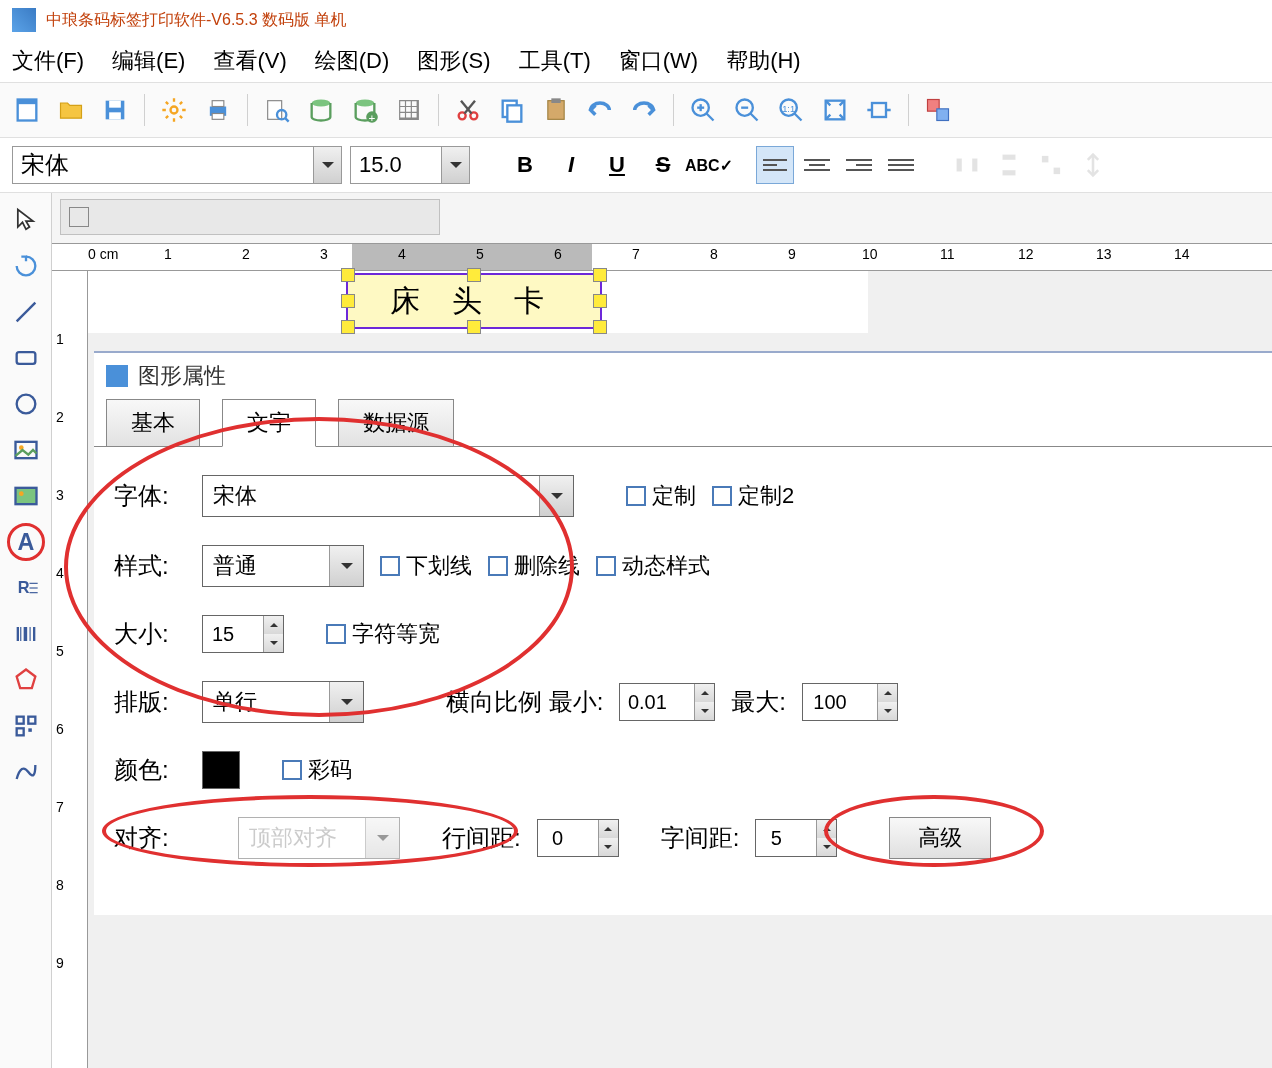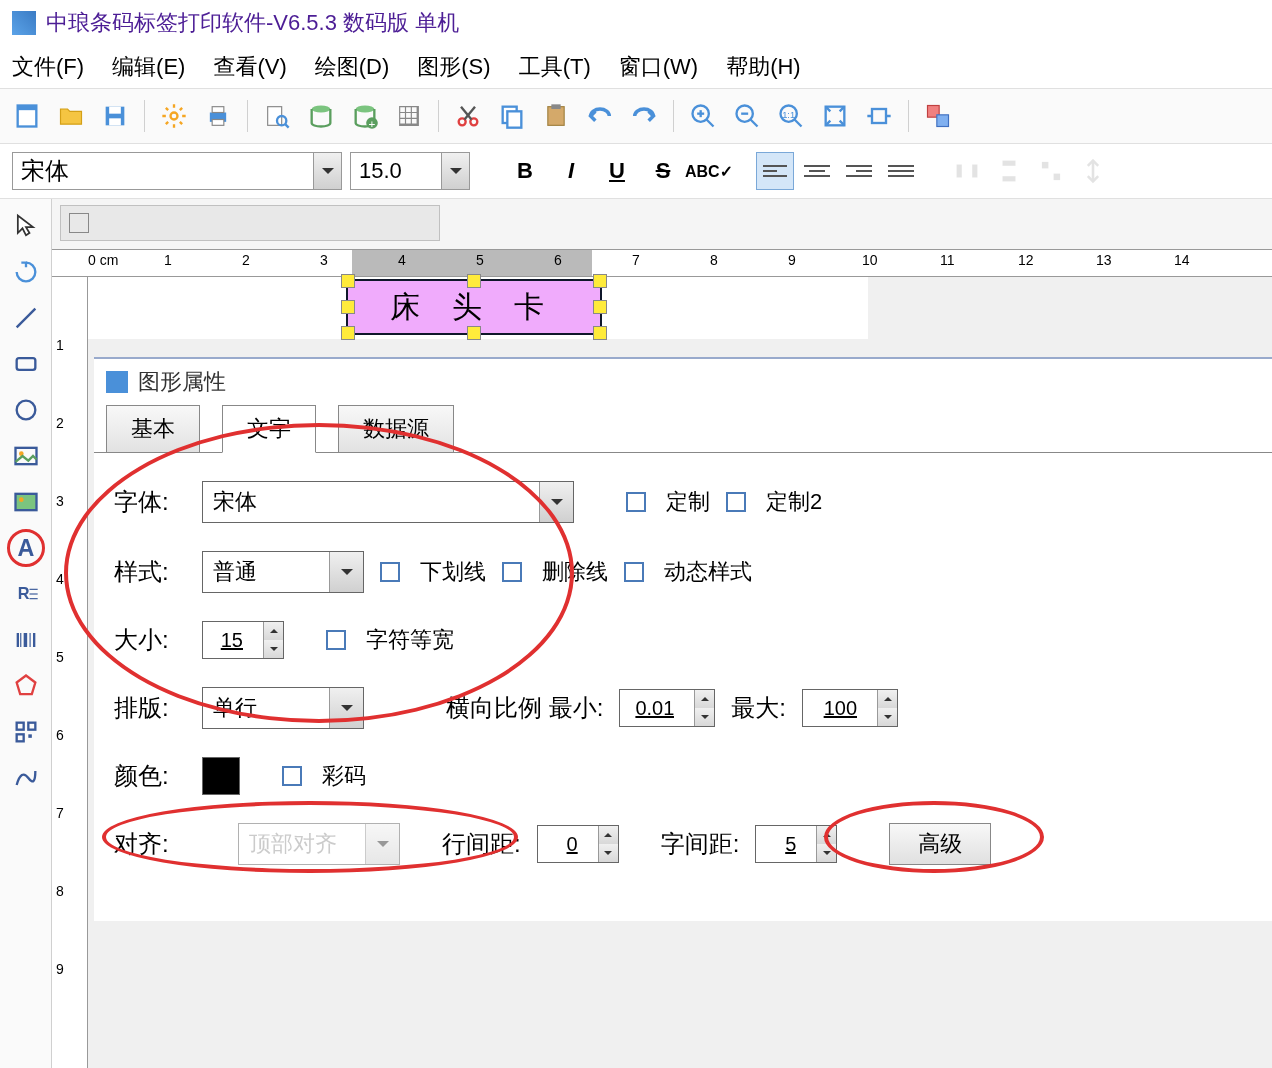--- a/index.html
+++ b/index.html
@@ -2,21 +2,21 @@
 <html><head>
   <meta charset="utf-8">
   <style>
     * { box-sizing: border-box; margin: 0; padding: 0; }
     body { font-family: "Microsoft YaHei", SimSun, sans-serif; font-size: 18px; background: #fff; overflow: hidden; width: 1272px; height: 1068px; position: relative; }
     
     
     .title-bar { display: flex; align-items: center; padding: 8px 12px; background: #fff; }
     .title-icon { width: 24px; height: 24px; background: #4a90d9; margin-right: 10px; position: relative; }
     .title-icon::before { content: ''; position: absolute; width: 100%; height: 100%; background: linear-gradient(45deg, #5ba3e8, #3a7bc4); }
-    .title-text { color: #4c1d95; font-size: 22px; }
+    .title-text { color: #c2410c; font-size: 16px; }
     
     
     .menu-bar { display: flex; padding: 6px 12px; background: #fff; gap: 28px; }
     .menu-item { color: #000; font-size: 22px; cursor: pointer; }
     
     
     .toolbar { display: flex; align-items: center; padding: 8px; gap: 6px; border-top: 1px solid #e0e0e0; border-bottom: 1px solid #e0e0e0; background: #fafafa; }
     .tool-btn { width: 38px; height: 38px; display: flex; align-items: center; justify-content: center; cursor: pointer; border-radius: 3px; }
     .tool-sep { width: 1px; height: 32px; background: #d0d0d0; margin: 0 4px; }
     
@@ -58,21 +58,21 @@
     .ruler-h::before { content: ''; position: absolute; left: 96px; width: 48px; height: 100%; background: #fff; }
     .ruler-mark { position: absolute; font-size: 14px; top: 2px; }
     .ruler-gray-zone { position: absolute; left: 300px; width: 240px; height: 100%; background: #bababa; top: 0; }
     
     .ruler-v { position: absolute; top: 78px; left: 0; width: 36px; bottom: 0; background: #fff; border-right: 1px solid #999; }
     .ruler-v-mark { position: absolute; font-size: 14px; left: 4px; }
     
     
     .canvas-content { position: absolute; top: 78px; left: 36px; right: 0; bottom: 0; background: #f0f0f0; }
     .page-area { position: absolute; top: 0; left: 0; width: 780px; height: 62px; background: #fff; }
-    .text-obj { position: absolute; top: 2px; left: 258px; width: 256px; height: 56px; border: 2px solid #0f172a; background: #f0abfc; display: flex; align-items: center; justify-content: center; font-size: 30px; font-family: SimSun; letter-spacing: 32px; padding-left: 18px; }
+    .text-obj { position: absolute; top: 2px; left: 258px; width: 256px; height: 56px; border: 2px solid #6d28d9; background: #fef9c3; display: flex; align-items: center; justify-content: center; font-size: 30px; font-family: SimSun; letter-spacing: 32px; padding-left: 18px; }
     .sel-handle { position: absolute; width: 14px; height: 14px; background: #ffeb3b; border: 1px solid #888; }
     .sel-tl { top: -7px; left: -7px; } .sel-tm { top: -7px; left: 50%; margin-left: -7px; } .sel-tr { top: -7px; right: -7px; }
     .sel-ml { top: 50%; left: -7px; margin-top: -7px; } .sel-mr { top: 50%; right: -7px; margin-top: -7px; }
     .sel-bl { bottom: -7px; left: -7px; } .sel-bm { bottom: -7px; left: 50%; margin-left: -7px; } .sel-br { bottom: -7px; right: -7px; }
     
     
     .red-arrow { position: absolute; z-index: 100; pointer-events: none; }
     .red-circle { position: absolute; border: 4px solid #e03030; border-radius: 50%; z-index: 100; pointer-events: none; }
     
     
@@ -85,24 +85,24 @@
     .props-tab { padding: 8px 24px; border: 1px solid #888; background: linear-gradient(#f8f8f8, #e2e2e2); font-size: 22px; cursor: pointer; margin-right: -1px; }
     .props-tab.active { background: #fff; border-bottom: 1px solid #fff; position: relative; z-index: 1; }
     
     .props-body { padding: 28px 20px; border-top: 1px solid #888; margin-top: -1px; position: relative; }
     .props-row { display: flex; align-items: center; margin-bottom: 28px; gap: 16px; }
     .props-label { font-size: 24px; min-width: 72px; }
     .props-combo { height: 42px; border: 1px solid #666; background: #fff; display: flex; align-items: center; padding: 0 10px; position: relative; font-size: 22px; }
     .props-combo.w-large { width: 372px; }
     .props-combo.w-med { width: 162px; }
     .props-combo .combo-arrow { width: 34px; }
-    .props-check { display: flex; align-items: center; gap: 20px; font-size: 22px; }
+    .props-check { display: flex; align-items: center; gap: 6px; font-size: 22px; }
     .props-check-box { width: 20px; height: 20px; border: 2px solid #4a7ab8; background: #fff; }
     .props-spin { height: 38px; border: 1px solid #666; background: #fff; display: flex; align-items: center; position: relative; font-size: 22px; }
-    .props-spin input { border: none; width: 60px; text-align: right; padding-right: 20px; font-size: 20px; outline: none; text-decoration: underline; }
+    .props-spin input { border: none; width: 60px; text-align: center; padding-right: 20px; font-size: 20px; outline: none; }
     .props-spin.w-narrow input { width: 60px; }
     .props-spin.w-wide input { width: 74px; }
     .spin-arrows { width: 20px; height: 100%; border-left: 1px solid #999; display: flex; flex-direction: column; }
     .spin-up, .spin-down { flex: 1; display: flex; align-items: center; justify-content: center; background: linear-gradient(#f0f0f0,#d8d8d8); }
     .spin-up::after { content: ''; width: 0; height: 0; border-left: 4px solid transparent; border-right: 4px solid transparent; border-bottom: 4px solid #333; }
     .spin-down::after { content: ''; width: 0; height: 0; border-left: 4px solid transparent; border-right: 4px solid transparent; border-top: 4px solid #333; }
     .color-swatch { width: 38px; height: 38px; background: #000; border: 1px solid #666; }
     .props-btn { height: 42px; padding: 0 28px; border: 1px solid #888; background: linear-gradient(#f8f8f8,#e0e0e0); font-size: 22px; cursor: pointer; }
     .disabled-combo { opacity: 0.5; margin-left: 36px; }
     

